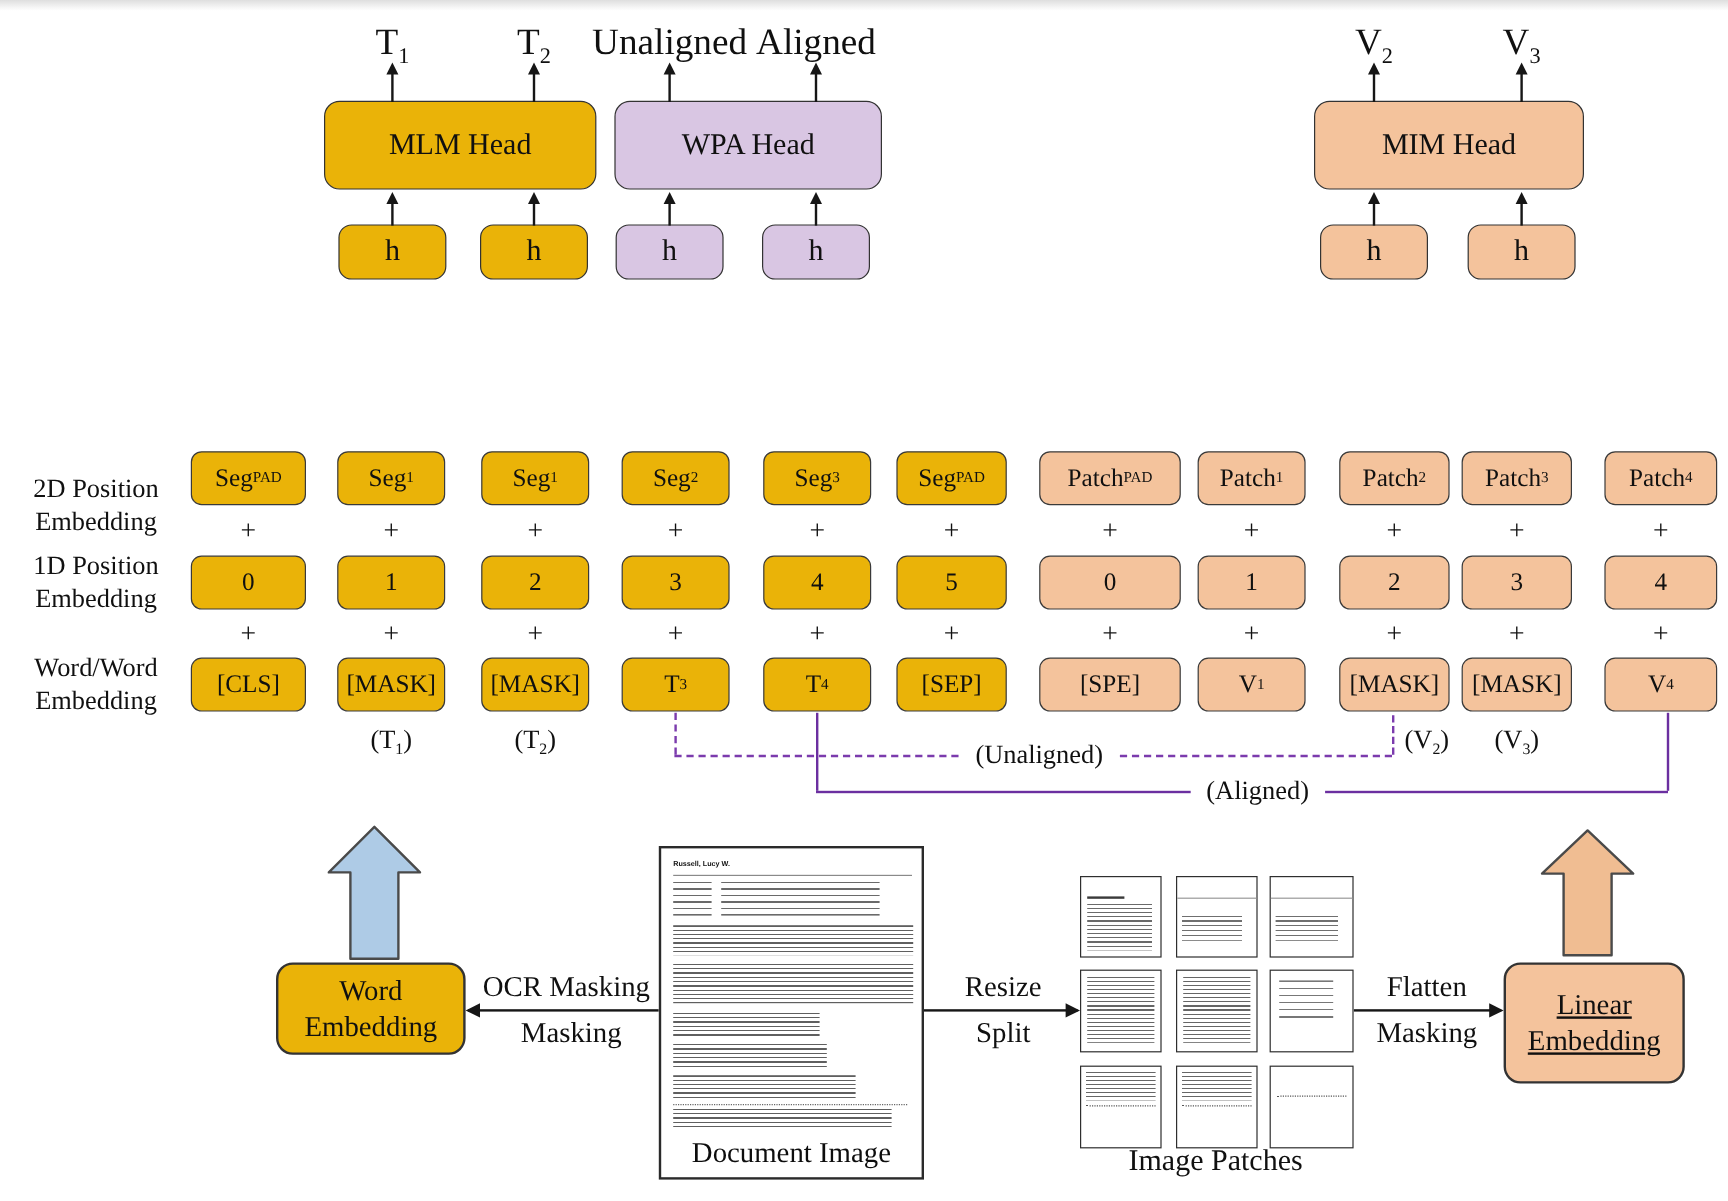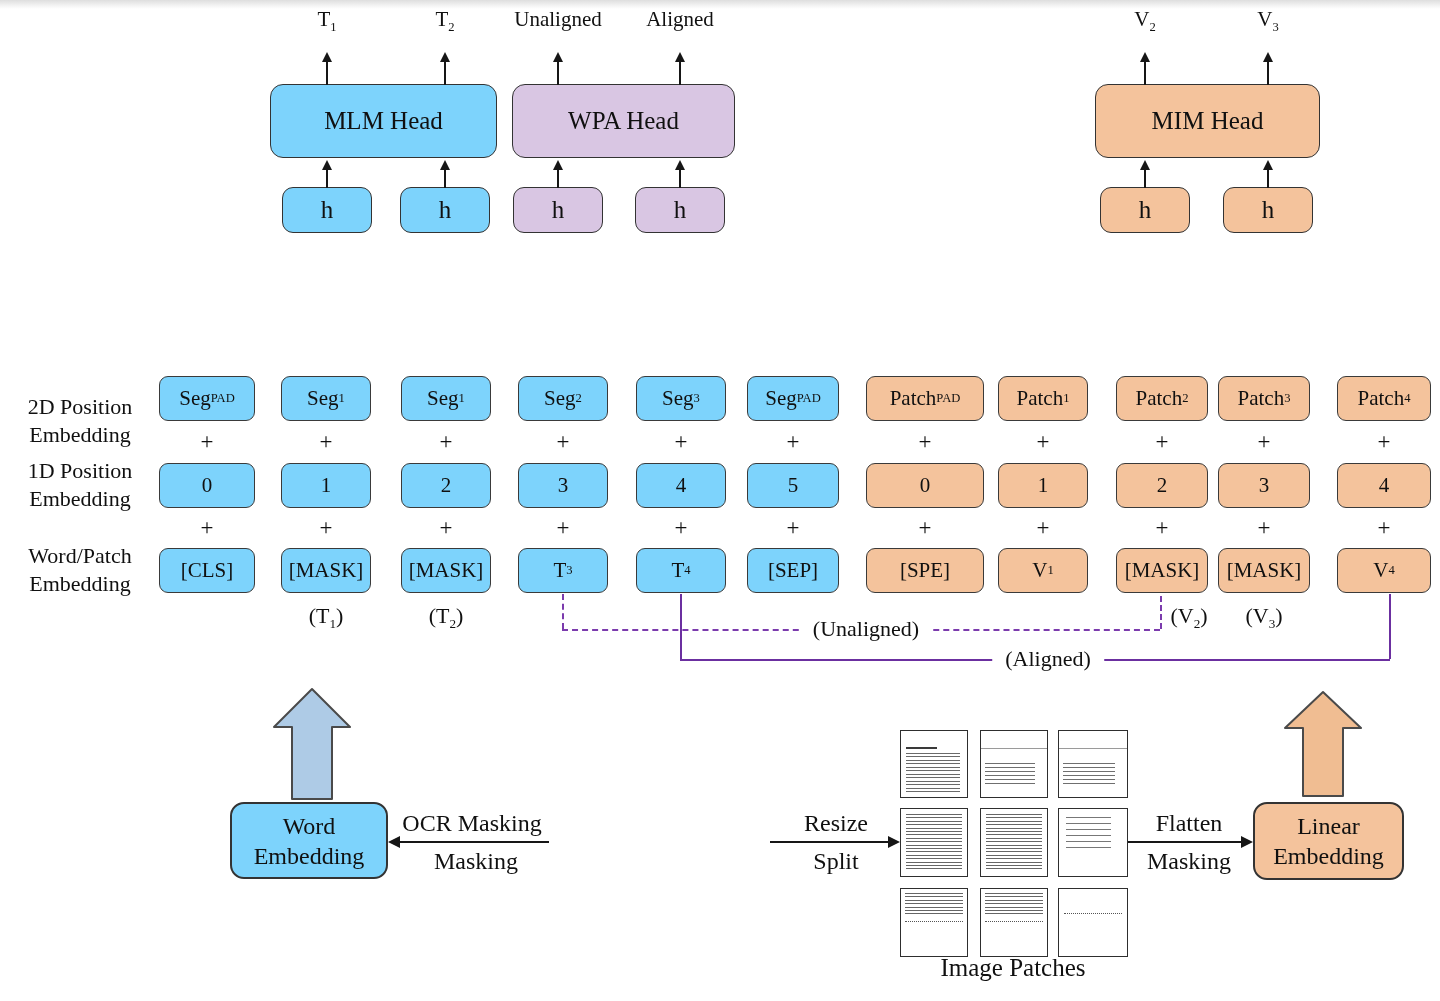--- a/index.html
+++ b/index.html
@@ -4,35 +4,35 @@
 <style>
   html,body{margin:0;padding:0;background:#fff;}
   #canvas{position:relative;width:1440px;height:1001px;background:#ffffff;overflow:hidden;
           font-family:"Liberation Serif",serif;color:#101010;}
   #topedge{position:absolute;left:0;top:0;width:100%;height:9px;
            background:linear-gradient(to bottom,#dedede,#f6f6f6 70%,#ffffff);}
   .abs{position:absolute;}
   .ctr{display:flex;align-items:center;justify-content:center;}
 
   
-  .fill-blue{background:#7dd3fc;}
+  .fill-blue{background:#eab308;}
   .fill-purple{background:#d9c6e3;}
   .fill-orange{background:#f4c39c;justify-content:center;}
   .fill-grey{background:#f1f1f1;}
 
   
   .sidelabel{position:absolute;left:0;width:160px;text-align:center;font-size:22px;line-height:28px;}
   #pretrain-label{top:84px;font-size:26px;line-height:31px;}
 
   
   .head{position:absolute;top:84px;height:74px;border:1.8px solid #333;border-radius:13px;
         font-size:25px;box-sizing:border-box;}
   .hbox{position:absolute;top:187px;height:46px;width:90px;border:1.8px solid #333;border-radius:11px;
         transform:translateX(-50%);font-size:25px;box-sizing:border-box;}
-  .toplabel{position:absolute;top:7px;height:30px;transform:translateX(-50%);font-size:21px;white-space:nowrap;}
+  .toplabel{position:absolute;top:17px;height:30px;transform:translateX(-50%);font-size:31px;white-space:nowrap;}
 
   
   .varrow{position:absolute;width:2px;background:#161616;transform:translateX(-50%);}
   .varrow::before{content:"";position:absolute;top:-9px;left:50%;transform:translateX(-50%);
        border-left:5.5px solid transparent;border-right:5.5px solid transparent;border-bottom:10px solid #161616;}
   .outarrow{top:61px;height:24px;}
   .harrow{top:169px;height:19px;}
 
   
   #transformer{position:absolute;left:165px;top:257px;width:1268px;height:89px;border:2px solid #2c2c2c;
@@ -53,21 +53,21 @@
   .pl-solid-h{position:absolute;left:680px;top:659px;width:710px;border-top:2.4px solid #6b2fa0;}
   .pl-solid-v{position:absolute;border-left:2.4px solid #6b2fa0;}
   .linelabel{position:absolute;transform:translateX(-50%);background:#ffffff;padding:0 13px;
        font-size:22px;white-space:nowrap;line-height:28px;}
   .colnote{position:absolute;top:603px;transform:translateX(-50%);font-size:22px;white-space:nowrap;}
 
   
   .bigbox{position:absolute;border:2px solid #333;border-radius:14px;box-sizing:border-box;
        display:flex;flex-direction:column;align-items:center;justify-content:center;font-size:24px;line-height:30px;}
   #word-emb{left:230px;top:802px;width:158px;height:77px;}
-  #linear-emb{left:1253px;top:802px;width:151px;height:78px;}
+  #linear-emb{left:1253px;top:802px;width:151px;height:101px;text-decoration:underline;}
 
   .hflow{position:absolute;height:2px;background:#161616;top:841px;}
   .hflow.aleft::before{content:"";position:absolute;left:-2px;top:-5.5px;
        border-top:6.5px solid transparent;border-bottom:6.5px solid transparent;border-right:12px solid #161616;}
   .hflow.aright::after{content:"";position:absolute;right:-2px;top:-5.5px;
        border-top:6.5px solid transparent;border-bottom:6.5px solid transparent;border-left:12px solid #161616;}
   .flowlab{position:absolute;transform:translateX(-50%);font-size:24px;white-space:nowrap;}
 
   
   #docpage{position:absolute;left:549px;top:705px;width:221px;height:278px;background:#fff;
@@ -107,21 +107,21 @@
 
   <div class="sidelabel" style="top:369px;margin-top:24px;">
     <div>2D Position</div>
     <div>Embedding</div>
   </div>
   <div class="sidelabel" style="top:457px;">
     <div>1D Position</div>
     <div>Embedding</div>
   </div>
   <div class="sidelabel" style="top:542px;">
-    <div>Word/Patch</div>
+    <div>Word/Word</div>
     <div>Embedding</div>
   </div>
 
   <div id="heads-layer">
       <div class="head ctr abs fill-blue" style="left: 270px; width: 227px;">
         <span>MLM Head</span>
       </div>
       <div class="toplabel" style="left: 327px;">T<sub>1</sub></div>
       <div class="varrow outarrow" style="left: 327px;"></div>
       <div class="hbox ctr fill-blue" style="left: 327px;">h</div>
@@ -265,20 +265,34 @@
   <div class="flowlab" style="left:476px;top:848px;">Masking</div>
 
   <div class="hflow aright" style="left:770px;width:128px;"></div>
   <div class="flowlab" style="left:836px;top:810px;">Resize</div>
   <div class="flowlab" style="left:836px;top:848px;">Split</div>
 
   <div class="hflow aright" style="left:1128px;width:123px;"></div>
   <div class="flowlab" style="left:1189px;top:810px;">Flatten</div>
   <div class="flowlab" style="left:1189px;top:848px;">Masking</div>
 
+  <div id="docpage">
+    <div id="dochead">Russell, Lucy W.</div>
+    <div id="docrule"></div>
+    <div class="fl flw" style="left:10px;top:28px;width:32px;height:28px;"></div>
+    <div class="fl flw" style="left:50px;top:28px;width:132px;height:28px;"></div>
+    <div class="fl" style="left:10px;top:64px;width:200px;height:25px;"></div>
+    <div class="fl" style="left:10px;top:96px;width:200px;height:33px;"></div>
+    <div class="fl" style="left:10px;top:137px;width:122px;height:21px;"></div>
+    <div class="fl" style="left:10px;top:163px;width:128px;height:21px;"></div>
+    <div class="fl" style="left:10px;top:189px;width:152px;height:19px;"></div>
+    <div class="docdots" style="top:213px;"></div>
+    <div class="fl" style="left:10px;top:217px;width:182px;height:16px;"></div>
+    <div id="doccap">Document Image</div>
+  </div>
 
   <div id="patches-layer">
       <div class="patch p1" style="left: 900px; top: 730px; width: 68px; height: 68px;"></div>
       <div class="patch p2" style="left: 980px; top: 730px; width: 68px; height: 68px;"></div>
       <div class="patch p2" style="left: 1058px; top: 730px; width: 70px; height: 68px;"></div>
       <div class="patch p4" style="left: 900px; top: 808px; width: 68px; height: 69px;"></div>
       <div class="patch p4" style="left: 980px; top: 808px; width: 68px; height: 69px;"></div>
       <div class="patch p6" style="left: 1058px; top: 808px; width: 70px; height: 69px;"></div>
       <div class="patch p7" style="left: 900px; top: 888px; width: 68px; height: 69px;"></div>
       <div class="patch p7" style="left: 980px; top: 888px; width: 68px; height: 69px;"></div>

